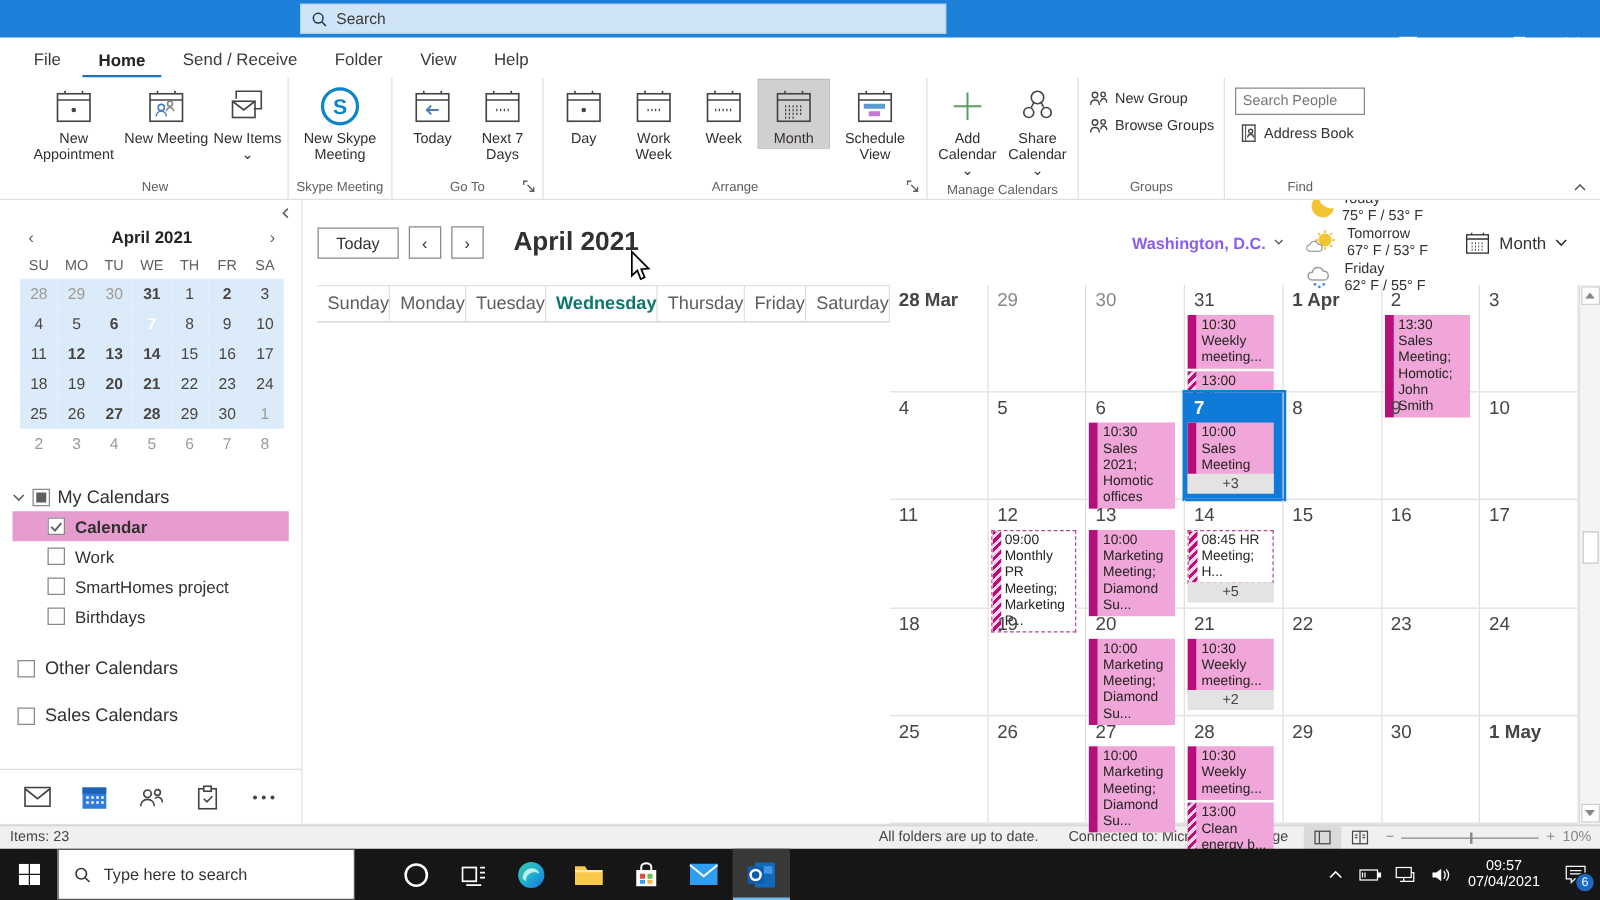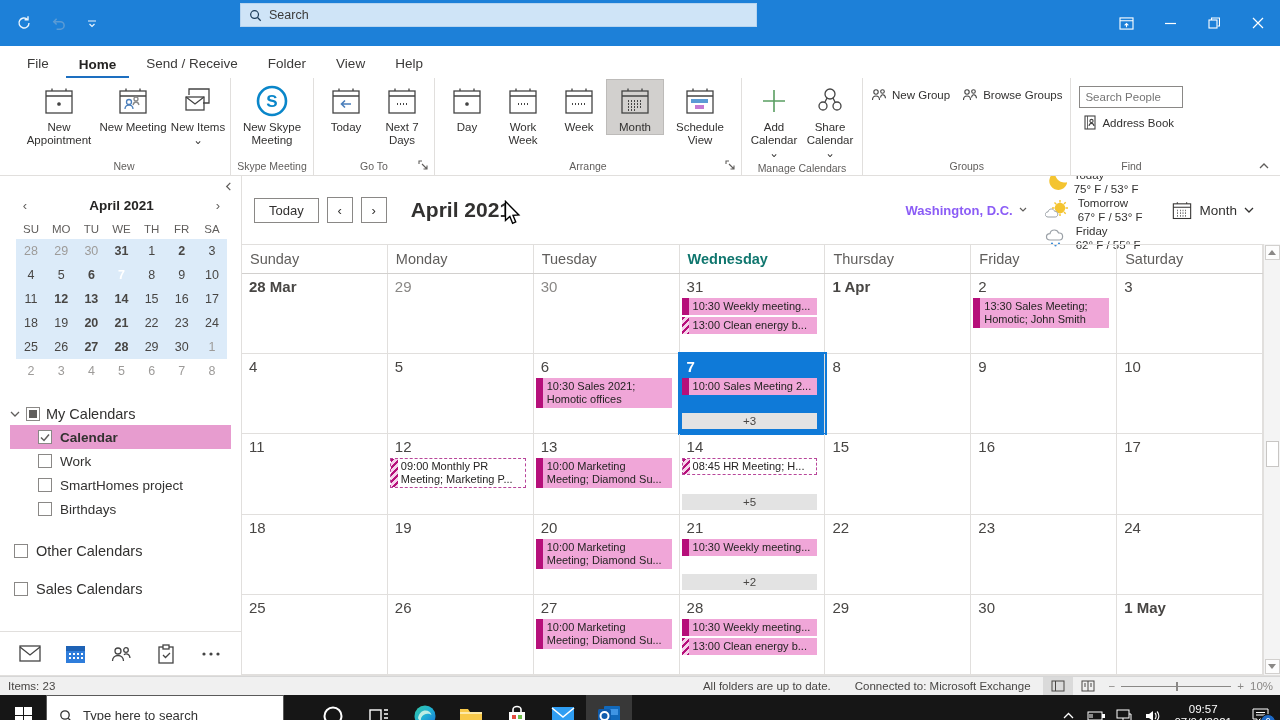--- a/index.html
+++ b/index.html
@@ -1,21 +1,21 @@
 <!DOCTYPE html>
 <html><head>
 <meta charset="utf-8">
 <style>
   * { margin:0; padding:0; box-sizing:border-box; }
   html,body { width:1280px; height:720px; overflow:hidden; }
   body { font-family:"Liberation Sans","DejaVu Sans",sans-serif; font-size:13px; color:#323130; background:#fff; position:relative; }
   svg { display:block; }
 
   
-  .titlebar { height:46px; background:#1d80d8; display:flex; align-items:center; position:relative; }
+  .titlebar { height:30px; background:#1d80d8; display:flex; align-items:center; position:relative;flex-direction:column; }
   .tb-left { display:flex; align-items:center; gap:14px; padding-left:14px; }
   .tb-btn { width:20px; height:20px; display:flex; align-items:center; justify-content:center; cursor:default; }
   .tb-search { position:absolute; left:240px; top:3px; width:517px; height:24px; background:#cfe4f7; border:1px solid #b7d4ef; display:flex; align-items:center; gap:8px; padding-left:28px; }
   .tb-search .ph { color:#3b3a39; font-size:12.5px; }
   .tb-right { margin-left:auto; display:flex; }
   .tb-win { width:44px; height:30px; display:flex; align-items:center; justify-content:center; }
 
   
   .menubar { height:32px; background:#fff; display:flex; align-items:flex-end; padding-left:14px; gap:4px; }
   .menu-item { padding:6px 13px 7px; font-size:13.5px; color:#3b3a39; }
@@ -23,21 +23,21 @@
 
   
   .ribbon { height:98px; background:#fff; border-bottom:1px solid #e1dfdd; display:flex; padding:0 4px 0 18px; position:relative; }
   .rgroup { display:flex; flex-direction:column; border-right:1px solid #e1dfdd; padding:2px 4px 0; }
   .rbuttons { flex:1; display:flex; align-items:flex-start; }
   .rlabel { height:18px; font-size:10.5px; color:#605e5c; text-align:center; display:flex; align-items:center; justify-content:center; gap:20px; }
   .bigbtn { width:74px; padding-top:4px; display:flex; flex-direction:column; align-items:center; text-align:center; font-size:11.5px; color:#323130; line-height:13px; cursor:default; }
   .bigbtn .bicon { height:34px; display:flex; align-items:center; justify-content:center; margin-bottom:3px; }
   .bigbtn.sel { background:#d2d0ce; outline:1px solid #bdbbb9; }
   .bigbtn.narrow { width:56px; }
-  .smallcol { display:flex; flex-direction:row; justify-content:flex-start; gap:4px; padding-top:6px; }
+  .smallcol { display:flex; flex-direction:column; justify-content:flex-start; gap:4px; padding-top:6px; }
   .smallbtn { display:flex; align-items:center; gap:5px; font-size:11.5px; color:#323130; padding:2px 4px; }
   .findcol { display:flex; flex-direction:column; gap:5px; padding:6px 4px 0; }
   .speople { width:104px; height:22px; border:1px solid #8a8886; font-size:11.5px; padding:0 5px; color:#605e5c; font-family:inherit; }
   .launcher { position:absolute; bottom:3px; width:12px; height:12px; }
   .ribbon-collapse { position:absolute; right:10px; bottom:4px; }
 
   
   .content { height:500px; display:flex; border-bottom:1px solid #e1dfdd; }
 
   
@@ -70,21 +70,21 @@
   .btn-today { border:1px solid #8a8886; background:#fff; font-size:13px; padding:4px 14px; color:#323130; font-family:inherit; }
   .btn-nav { border:1px solid #8a8886; background:#fff; width:26px; height:26px; display:flex; align-items:center; justify-content:center; color:#323130; font-size:13px; }
   .cal-title { font-size:21px; font-weight:600; color:#323130; margin-left:16px; }
   .tb-spacer { flex:1; }
   .wx-loc { font-weight:bold; font-size:13px; color:#8b5cf6; display:flex; align-items:center; gap:6px; margin-right:10px; }
   .wx { display:flex; align-items:center; gap:7px; margin-right:14px; }
   .wx .wtxt { font-size:11.5px; color:#323130; line-height:14px; }
   .view-month { display:flex; align-items:center; gap:7px; font-size:13.5px; color:#323130; margin:0 18px 0 8px; }
 
   .gridwrap { flex:1; display:flex; min-height:0; }
-  .grid { flex:1; display:flex; flex-direction:column; min-width:0; }
+  .grid { flex:1; display:flex; min-width:0;margin-left:12px; }
   .grid-head { height:30px; display:flex; border-top:1px solid #e1dfdd; border-bottom:1px solid #d2d0ce; }
   .gh-cell { flex:1; display:flex; align-items:center; padding-left:8px; font-size:14.5px; color:#605e5c; border-right:1px solid #e1dfdd; }
   .gh-cell.b { font-weight:bold; color:#0f766e; }
   .grid-rows { flex:1; display:flex; flex-direction:column; }
   .grow { flex:1; display:flex; border-bottom:1px solid #e1dfdd; min-height:0; }
   .gcell { flex:1; border-right:1px solid #e1dfdd; position:relative; padding:2px 0 0; min-width:0; }
   .gdate { font-size:15px; color:#484644; padding:2px 0 2px 7px; }
   .gdate.b { font-weight:bold; }
   .gdate.dim { color:#8a8886; }
   .gcell.today { background:#0f7ad8; outline:2px solid #0f7ad8; }

